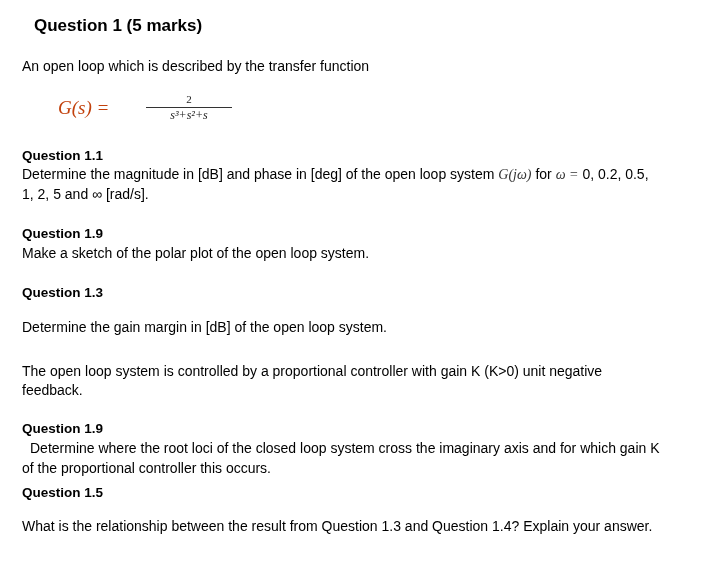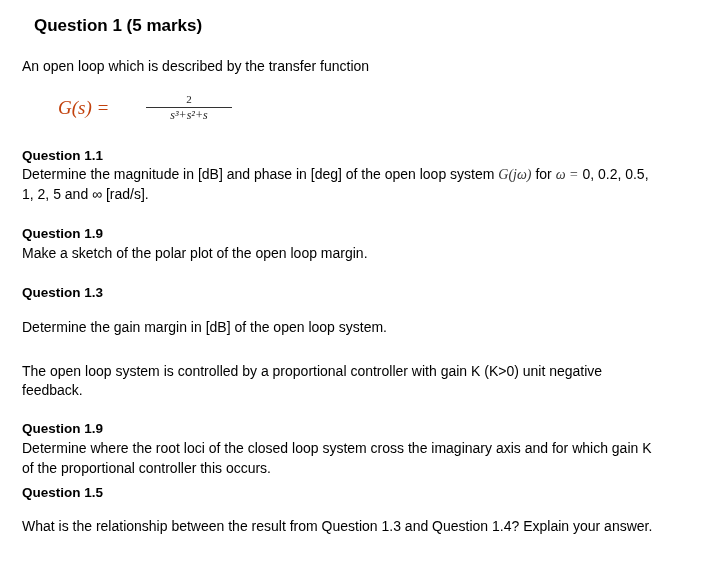--- a/index.html
+++ b/index.html
@@ -34,27 +34,27 @@
     </span>
   </div>
 
   <div class="abs qh" style="top:148px;">Question 1.1</div>
   <div class="abs qb" style="top:166px;">
     <span>Determine the magnitude in [dB] and phase in [deg] of the open loop system </span><span class="math">G(jω)</span><span> for </span><span class="math">ω =</span><span> 0, 0.2, 0.5,</span>
   </div>
   <div class="abs qb" style="top:186px;">1, 2, 5 and ∞ [rad/s].</div>
 
   <div class="abs qh" style="top:226px;">Question 1.9</div>
-  <div class="abs qb" style="top:245px;">Make a sketch of the polar plot of the open loop margin.</div>
+  <div class="abs qb" style="top:245px;">Make a sketch of the polar plot of the open loop system.</div>
 
   <div class="abs qh" style="top:285px;">Question 1.3</div>
   <div class="abs qb" style="top:319px;">Determine the gain margin in [dB] of the open loop system.</div>
 
   <div class="abs qb" style="top:363px;">The open loop system is controlled by a proportional controller with gain K (K&gt;0) unit negative</div>
   <div class="abs qb" style="top:382px;">feedback.</div>
 
   <div class="abs qh" style="top:421px;">Question 1.9</div>
-  <div class="abs qb" style="top:440px;">Determine where the root loci of the closed loop system cross the imaginary axis and for which gain K</div>
+  <div class="abs qb" style="top:440px;margin-left:8px;">Determine where the root loci of the closed loop system cross the imaginary axis and for which gain K</div>
   <div class="abs qb" style="top:460px;">of the proportional controller this occurs.</div>
 
   <div class="abs qh" style="top:485px;text-align:right;">Question 1.5</div>
   <div class="abs qb" style="top:518px;">What is the relationship between the result from Question 1.3 and Question 1.4? Explain your answer.</div>
 </div>
 
 </body></html>

